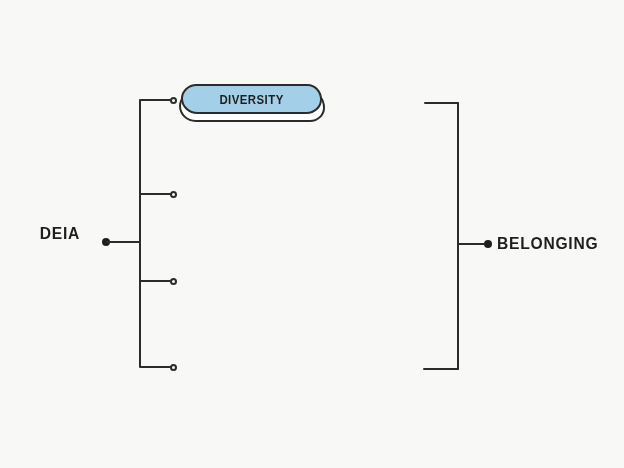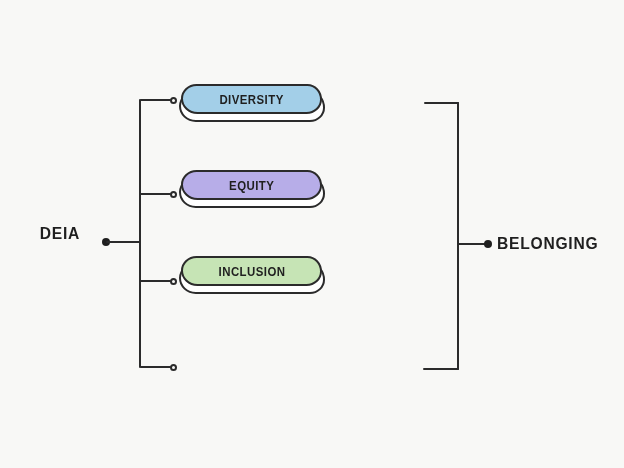--- a/index.html
+++ b/index.html
@@ -117,33 +117,21 @@
   <div class="hline" style="left:140px; top:366px; width:31px;"></div>
   <div class="dot-ring" style="left:170px; top:364px;"></div>
 
   <div class="pill pill-diversity">
     <div class="pill-shadow"></div>
     <div class="pill-face" style="background-color: rgb(163, 207, 232);">
       <span class="pill-label">DIVERSITY</span>
     </div>
   </div>
 
-  <div class="pill pill-equity">
-    <div class="pill-shadow"></div>
-    <div class="pill-face" style="background-color: rgb(183, 173, 232);">
-      <span class="pill-label">EQUITY</span>
-    </div>
-  </div>
 
-  <div class="pill pill-inclusion">
-    <div class="pill-shadow"></div>
-    <div class="pill-face" style="background-color: rgb(198, 228, 181);">
-      <span class="pill-label">INCLUSION</span>
-    </div>
-  </div>
 
 
   <div class="hline" style="left:424px; top:102px; width:35px;"></div>
   <div class="vline" style="left:457px; top:102px; height:268px;"></div>
   <div class="hline" style="left:423px; top:368px; width:36px;"></div>
 
   <div class="hline" style="left:458px; top:243px; width:28px;"></div>
   <div class="dot-filled" style="left:484px; top:240px;"></div>
   <div class="big-label outcome-label">BELONGING</div>
 

